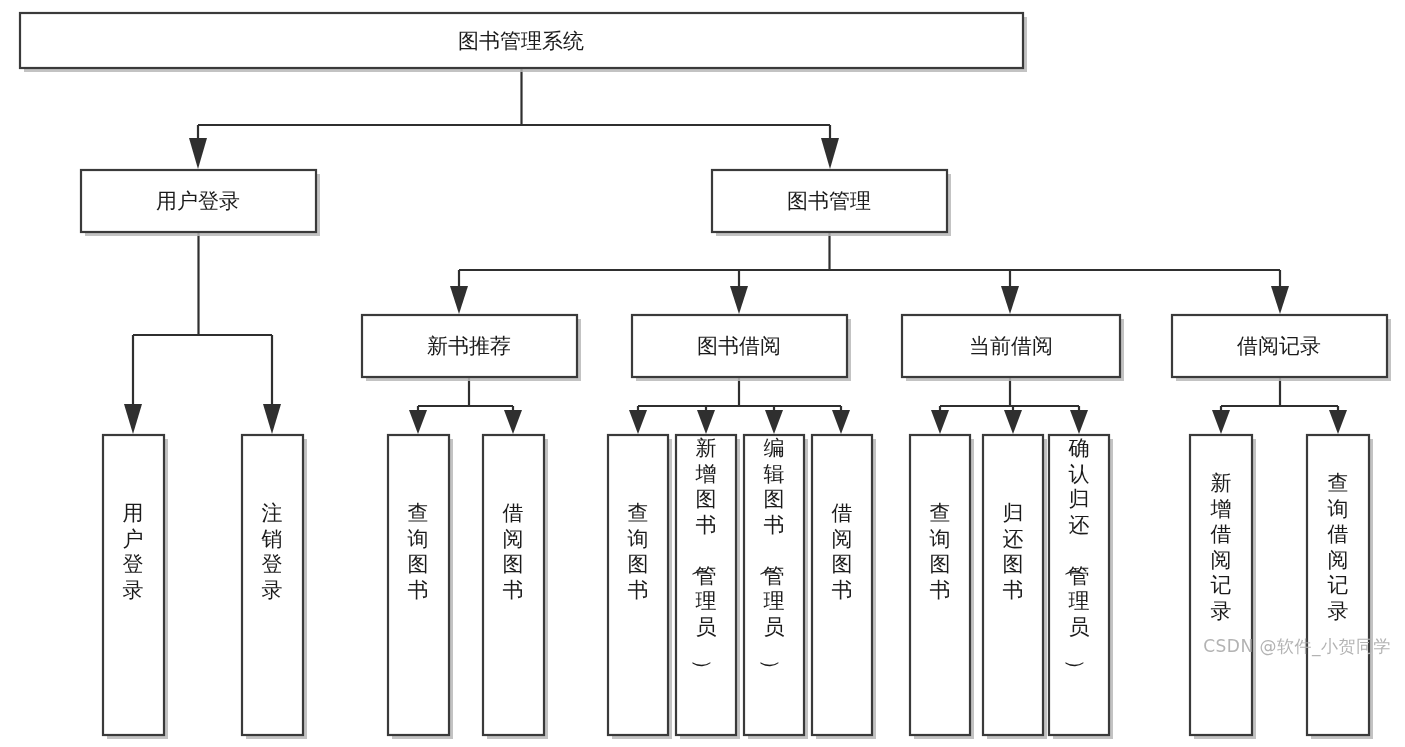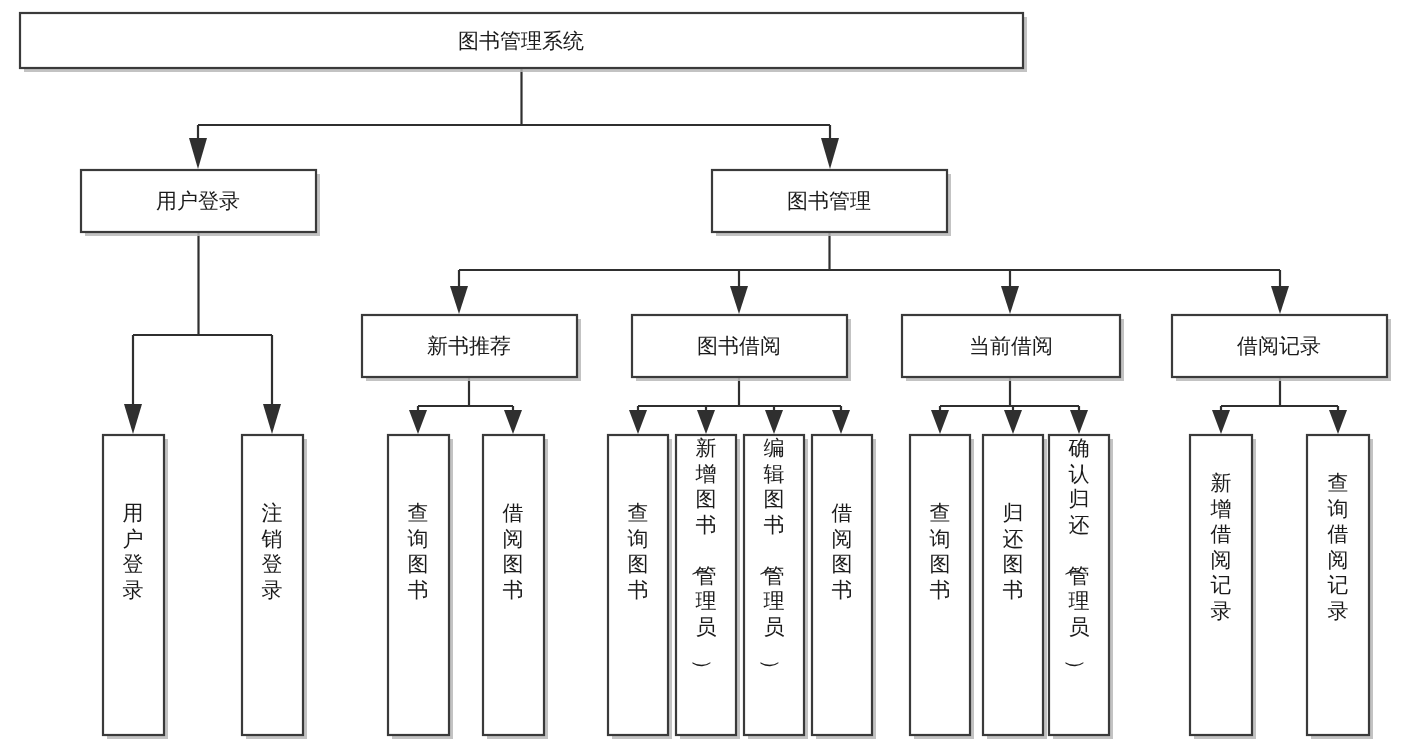--- a/index.html
+++ b/index.html
@@ -252,13 +252,14 @@
     </g>
 
     <g>
       <rect class="node-box-shadow" x="1311" y="439" width="62" height="300"></rect>
       <rect class="node-box" x="1307" y="435" width="62" height="300"></rect>
       <text class="node-label-v" x="1338" y="490"><tspan x="1338" y="490">查</tspan><tspan x="1338" y="515.5">询</tspan><tspan x="1338" y="541">借</tspan><tspan x="1338" y="566.5">阅</tspan><tspan x="1338" y="592">记</tspan><tspan x="1338" y="617.5">录</tspan></text>
     </g>
 
   </svg>
 
+  <div class="watermark">CSDN @软件_小贺同学</div>
 </div>
 
 </body></html>

